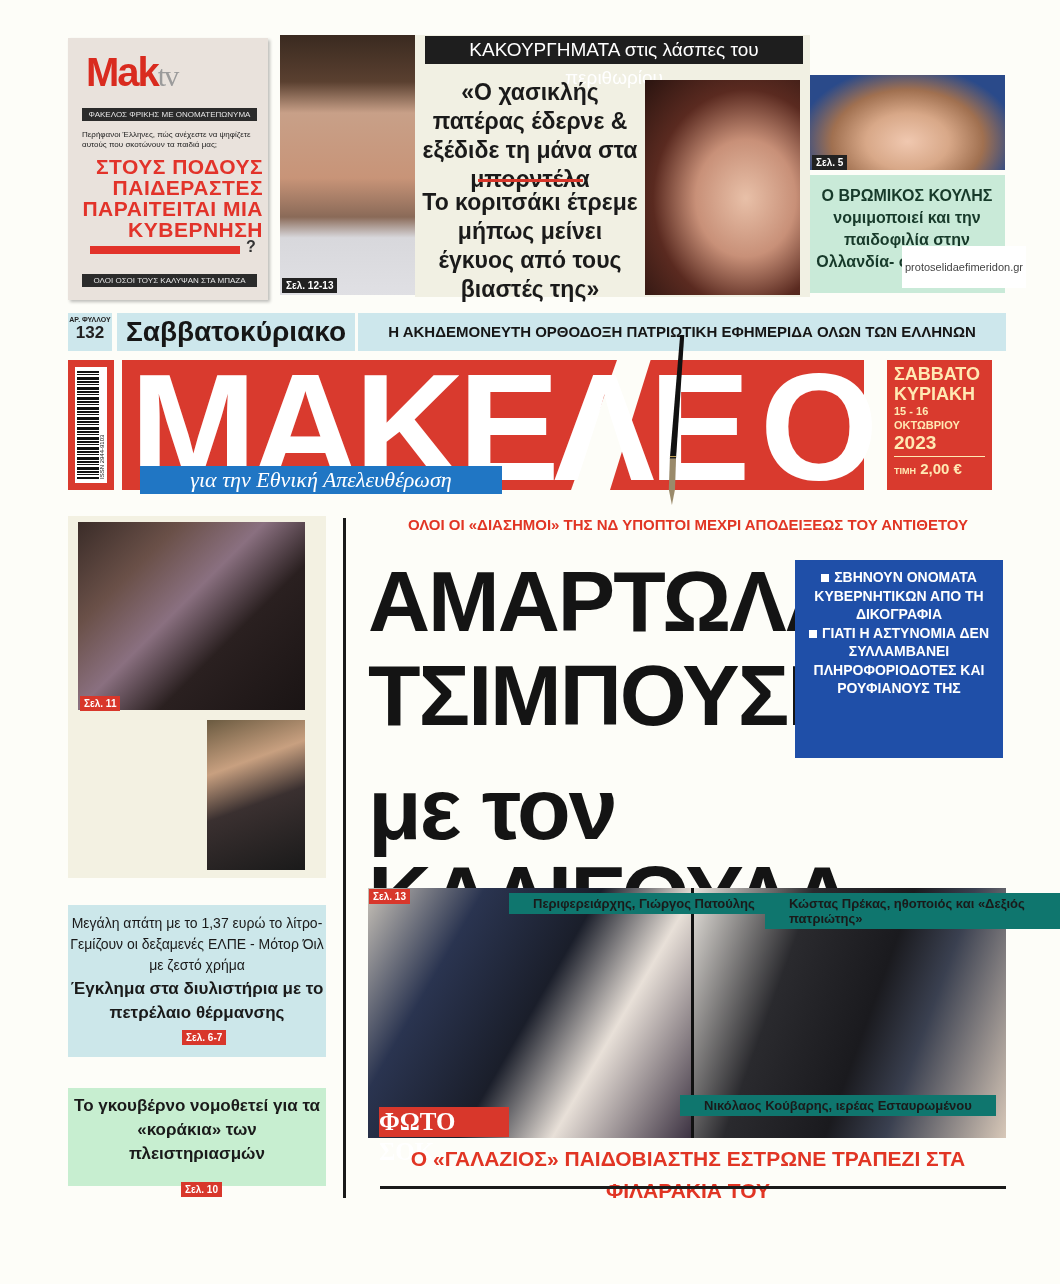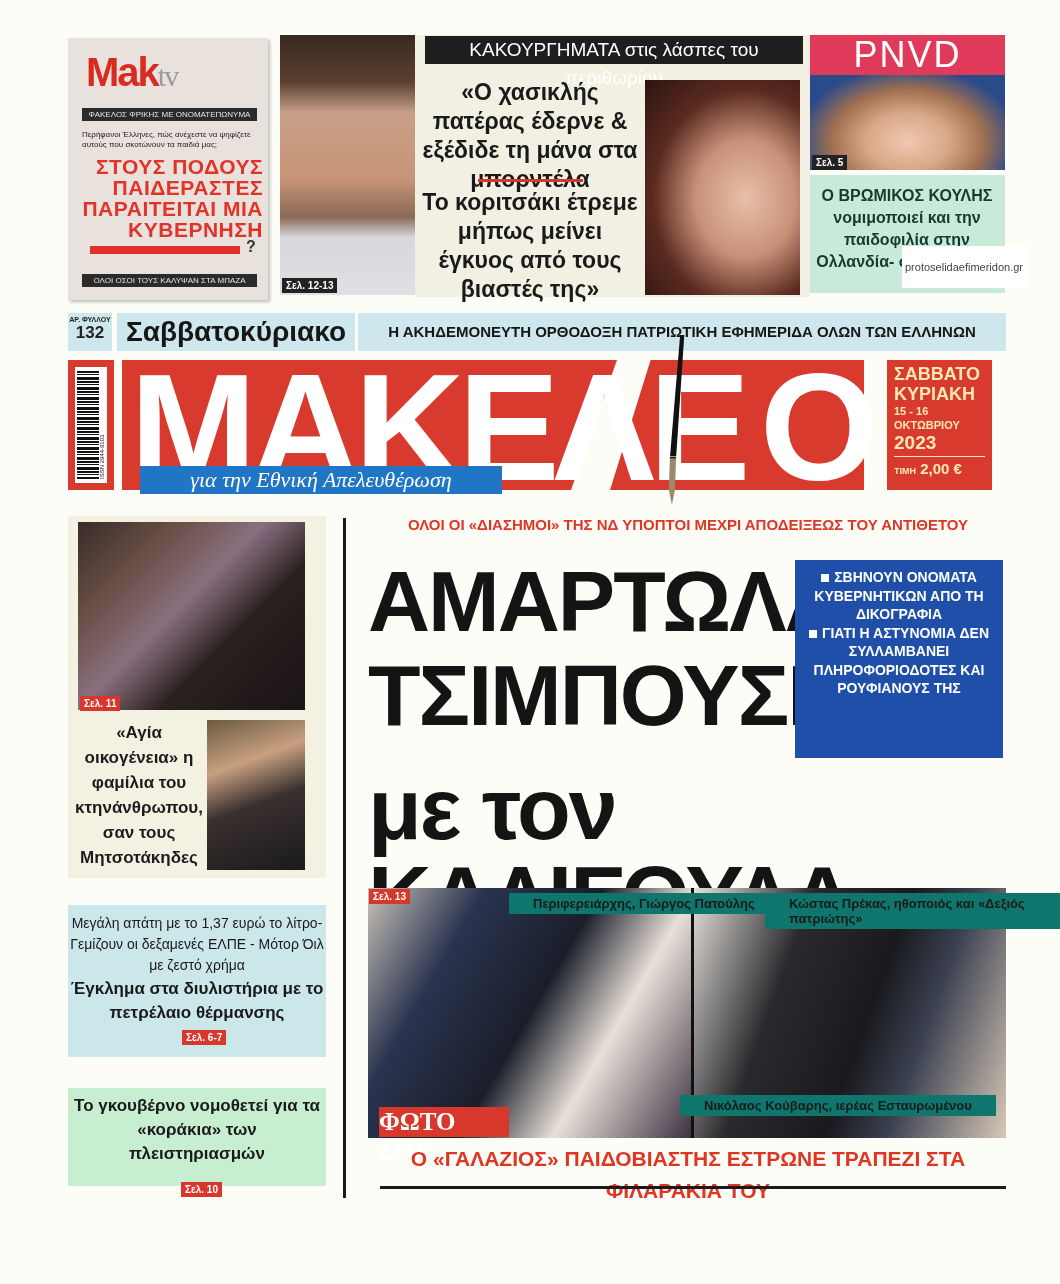--- a/index.html
+++ b/index.html
@@ -115,21 +115,20 @@
   <div class="abs man-photo"></div>
   <div class="abs sel-tag" style="left:282px;top:278px">Σελ. 12-13</div>
 
   <div class="abs crime-box"></div>
   <div class="abs crime-bar">ΚΑΚΟΥΡΓΗΜΑΤΑ στις λάσπες του περιθωρίου</div>
   <div class="abs crime-q">«Ο χασικλής πατέρας έδερνε &amp; εξέδιδε τη μάνα στα μπορντέλα</div>
   <div class="abs crime-rule"></div>
   <div class="abs crime-q" style="top:188px">Το κοριτσάκι έτρεμε μήπως μείνει έγκυος από τους βιαστές της»</div>
   <div class="abs woman-photo"></div>
 
-  <div class="abs pnvd">PNVD</div>
   <div class="abs child-photo"></div>
   <div class="abs sel-tag" style="left:812px;top:155px">Σελ. 5</div>
   <div class="abs pnvd-box"></div>
   <div class="abs pnvd-text">Ο ΒΡΩΜΙΚΟΣ ΚΟΥΛΗΣ νομιμοποιεί και την παιδοφιλία στην Ολλανδία- στην Ελλάδα</div>
   <div class="abs watermark">protoselidaefimeridon.gr</div>
 
   <div class="abs fyllo">
     <div class="l">ΑΡ. ΦΥΛΛΟΥ</div>
     <div class="n">132</div>
   </div>
@@ -160,21 +159,20 @@
     <div class="d1">ΚΥΡΙΑΚΗ</div>
     <div class="d2">15 - 16 ΟΚΤΩΒΡΙΟΥ</div>
     <div class="d3">2023</div>
     <div class="rule"></div>
     <div class="price"><small>ΤΙΜΗ</small> <span>2,00 €</span></div>
   </div>
 
   <div class="abs fam-box"></div>
   <div class="abs fam-photo"></div>
   <div class="abs sel-red" style="left:80px;top:696px">Σελ. 11</div>
-  <div class="abs fam-text">«Αγία οικογένεια» η φαμίλια του κτηνάνθρωπου, σαν τους Μητσοτάκηδες</div>
   <div class="abs fam-photo2"></div>
 
   <div class="abs oil-box"></div>
   <div class="abs oil-text">Μεγάλη απάτη με το 1,37 ευρώ το λίτρο- Γεμίζουν οι δεξαμενές ΕΛΠΕ - Μότορ Όιλ με ζεστό χρήμα</div>
   <div class="abs oil-bold">Έγκλημα στα διυλιστήρια με το πετρέλαιο θέρμανσης</div>
   <div class="abs sel-red" style="left:182px;top:1030px">Σελ. 6-7</div>
 
   <div class="abs gk-box"></div>
   <div class="abs gk-text">Το γκουβέρνο νομοθετεί για τα «κοράκια» των πλειστηριασμών</div>
   <div class="abs sel-red" style="left:181px;top:1182px">Σελ. 10</div>

